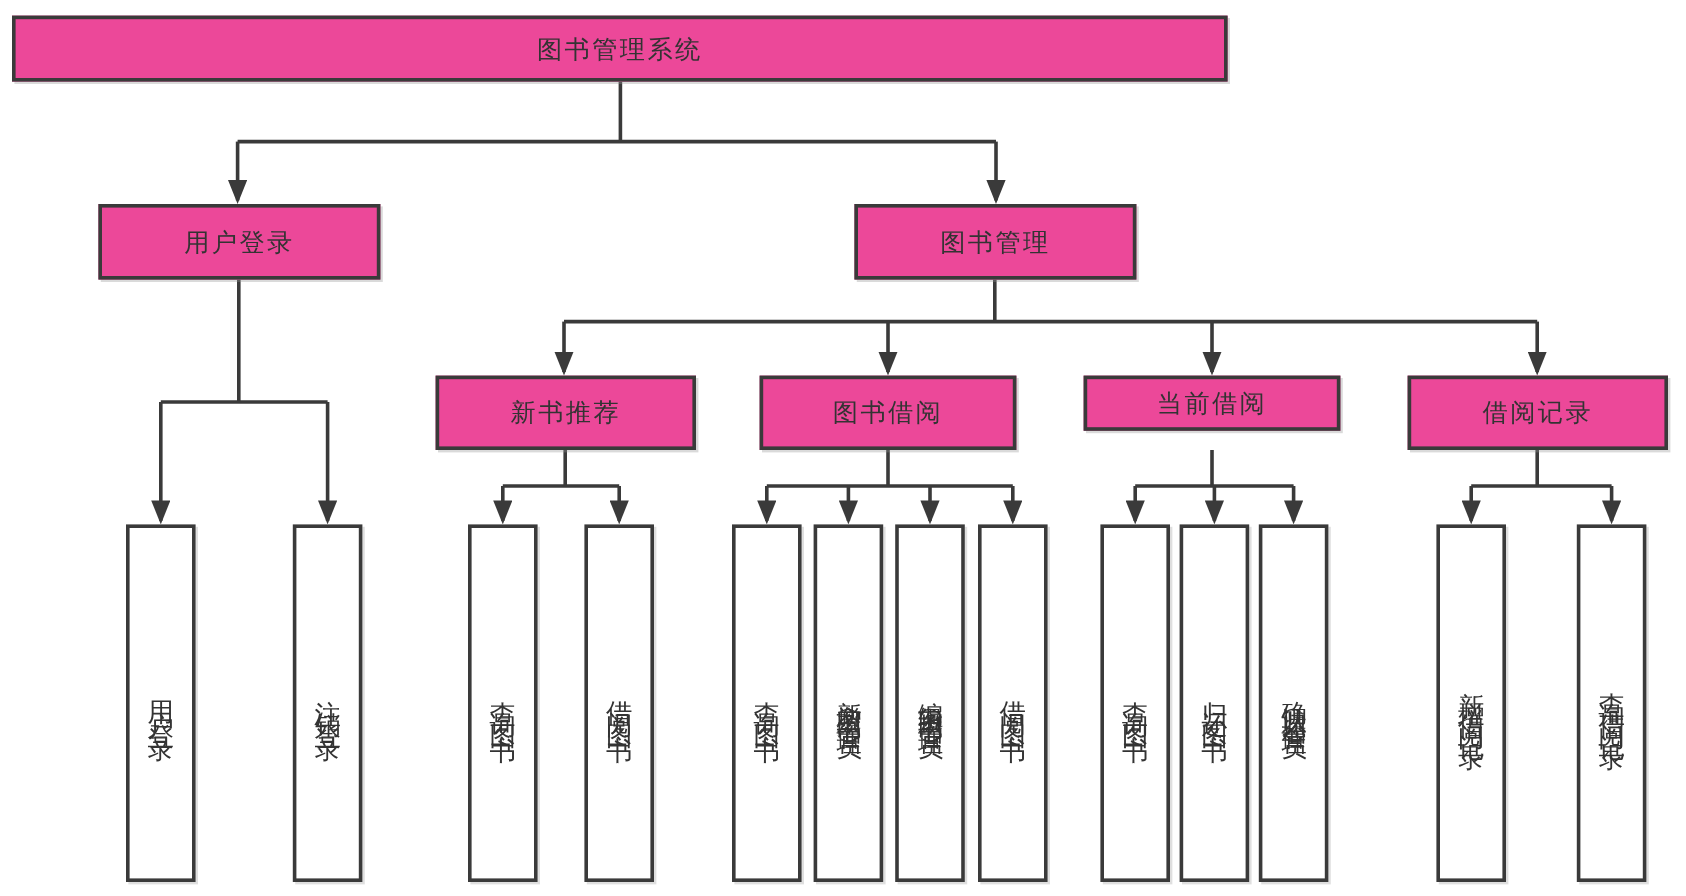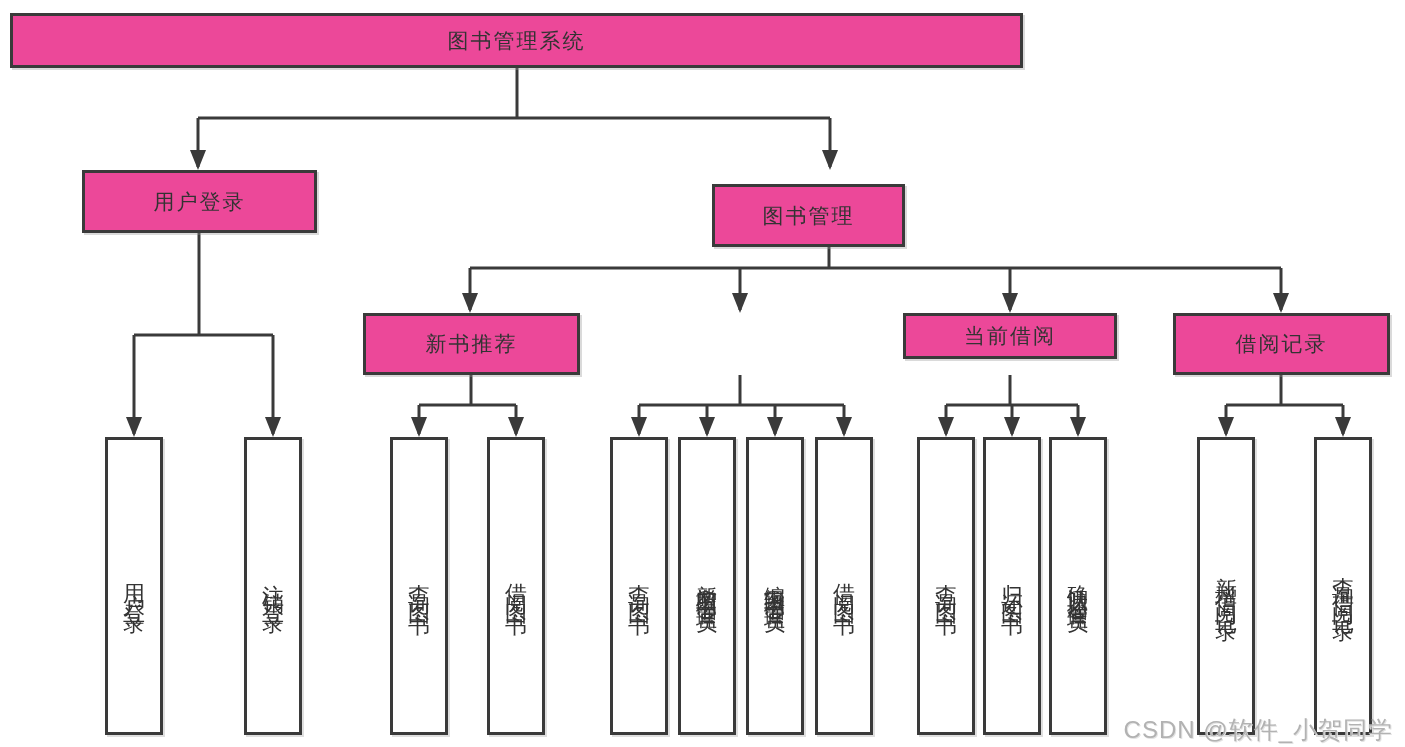--- a/index.html
+++ b/index.html
@@ -85,23 +85,24 @@
       <path d="M1281,375 V405"></path>
       <path d="M1226,405 H1343"></path>
       <path d="M1226,405 V434" marker-end="url(#arr)"></path>
       <path d="M1343,405 V434" marker-end="url(#arr)"></path>
     </g>
   </svg>
 
   <div class="hbox root">图书管理系统</div>
 
   <div class="hbox" style="left:82px;top:170px;width:235px;height:63px;">用户登录</div>
-  <div class="hbox" style="left:712px;top:184px;width:193px;height:63px;">图书管理</div>
+  <div class="hbox" style="left:712px;top:170px;width:235px;height:63px;">图书管理</div>
 
   <div class="hbox" style="left:363px;top:313px;width:217px;height:62px;">新书推荐</div>
+  <div class="hbox" style="left:633px;top:313px;width:214px;height:62px;">图书借阅</div>
   <div class="hbox" style="left:903px;top:313px;width:214px;height:46px;">当前借阅</div>
   <div class="hbox" style="left:1173px;top:313px;width:217px;height:62px;">借阅记录</div>
 
   <div class="leaf" style="left:105px;">
     <span>用户登录</span>
     </div>
   <div class="leaf" style="left:244px;">
     <span>注销登录</span>
     </div>
 
@@ -135,15 +136,14 @@
     <span>确认归还（管理员）</span>
     </div>
 
   <div class="leaf mid" style="left:1197px;">
     <span>新增借阅记录</span>
     </div>
   <div class="leaf mid" style="left:1314px;">
     <span>查询借阅记录</span>
     </div>
 
-  <div id="watermark">CSDN @软件_小贺同学</div>
 
 </div>
 
 </body></html>

